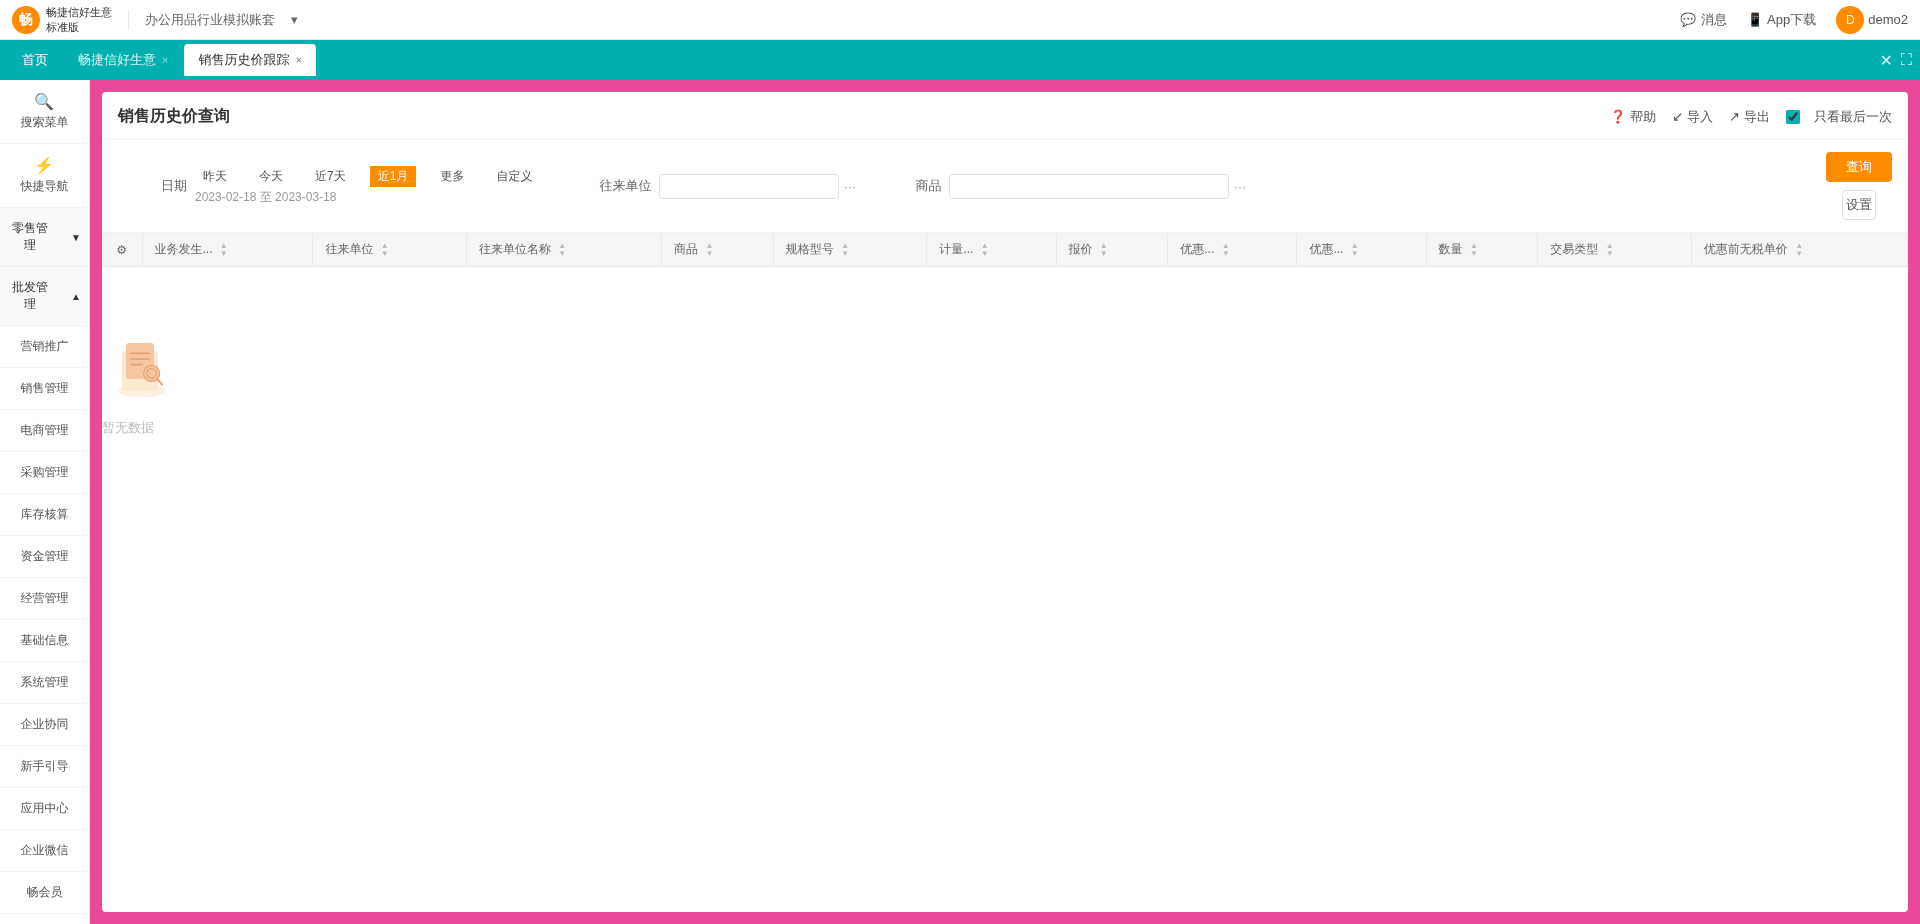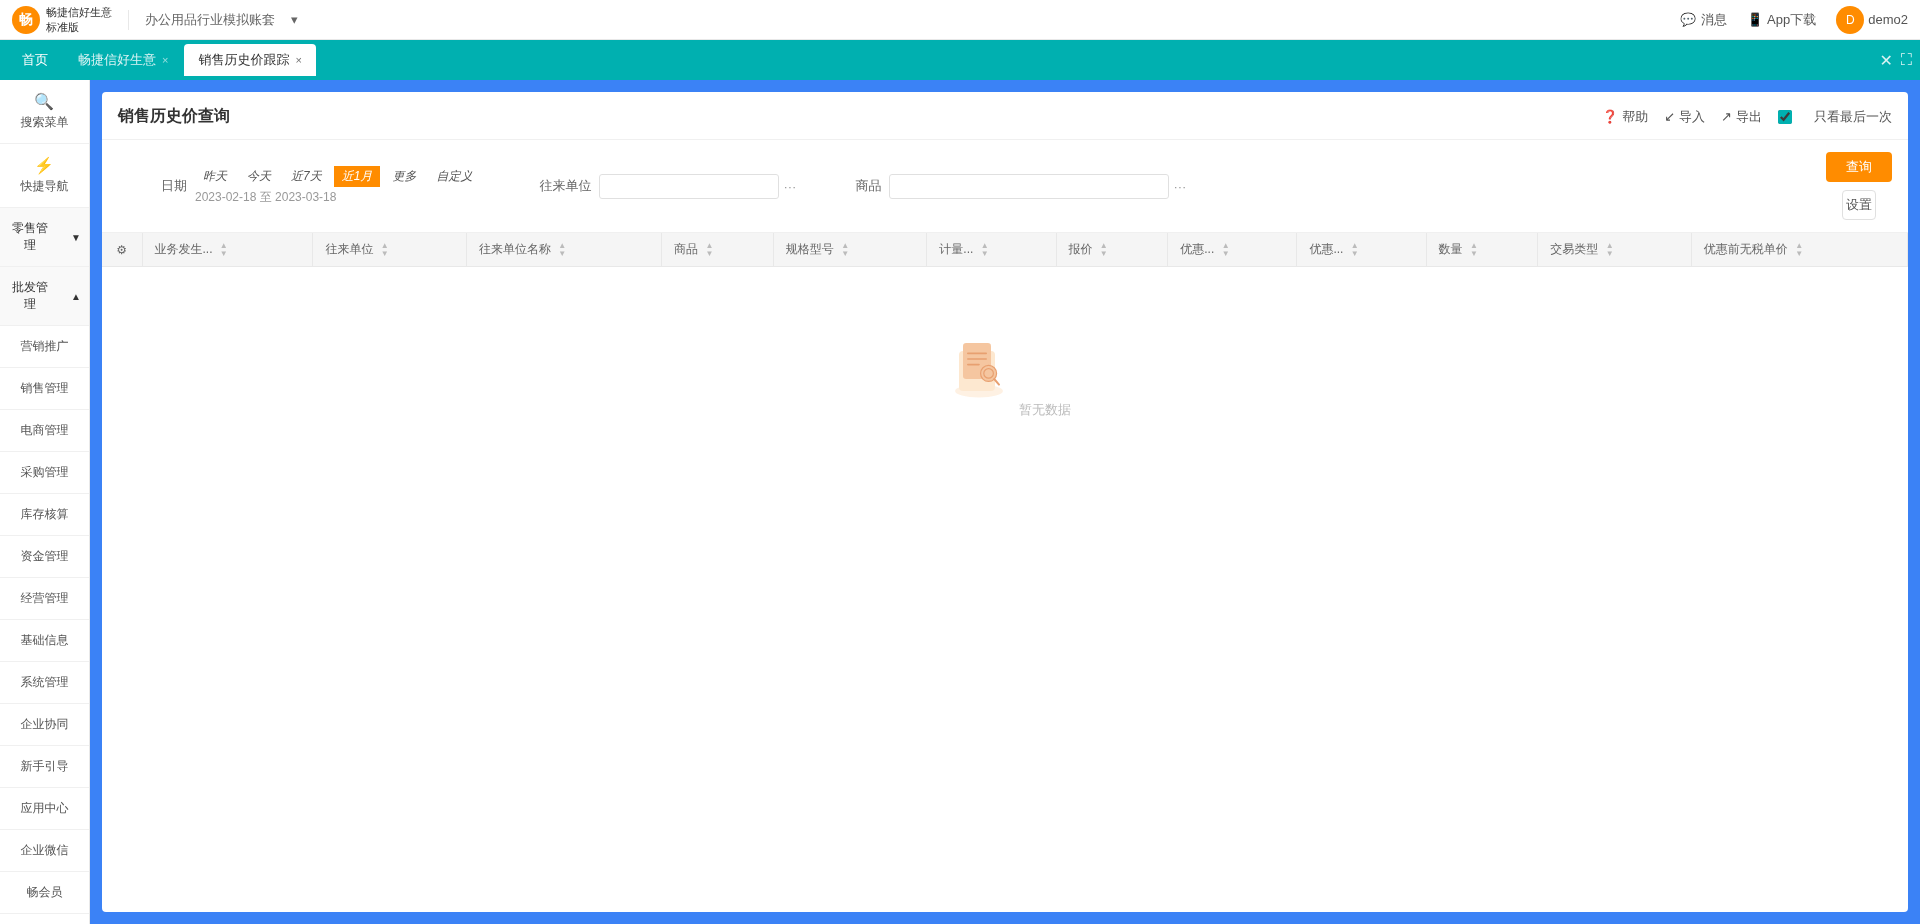--- a/index.html
+++ b/index.html
@@ -183,21 +183,21 @@
       background: #f5f5f5;
     }
 
     
     .page-content {
       flex: 1;
       padding: 12px;
       display: flex;
       flex-direction: column;
       overflow: hidden;
-      background: #3b82f6;
+      background: #ec4899;
     }
 
     
     .page-panel {
       background: #fff;
       border-radius: 4px;
       flex: 1;
       display: flex;
       flex-direction: column;
       overflow: hidden;
@@ -246,22 +246,21 @@
       margin-left: 43px;
     }
     .filter-label {
       font-size: 13px;
       color: #666;
       white-space: nowrap;
     }
     .date-options {
       display: flex;
       align-items: center;
-      gap: 4px;
-      font-style: italic;
+      gap: 16px;
     }
     .date-option {
       padding: 2px 8px;
       font-size: 12px;
       color: #555;
       cursor: pointer;
       border-radius: 3px;
     }
     .date-option.active {
       background: #ff8c00;
@@ -316,21 +315,21 @@
       border-radius: 4px;
       padding: 5px 3px;
       font-size: 13px;
       cursor: pointer;
     }
 
     
     .checkbox-label {
       display: flex;
       align-items: center;
-      gap: 22px;
+      gap: 14px;
       font-size: 13px;
       color: #555;
       cursor: pointer;
     }
     .checkbox-input {
       accent-color: #00b0b0;
       width: 14px;
       height: 14px;
     }
 
@@ -371,22 +370,22 @@
     }
     .th-settings {
       width: 40px;
       text-align: center;
     }
 
     
     .empty-state {
       flex: 1;
       display: flex;
-      flex-direction: row;
-      align-items: flex-end;
+      flex-direction: column;
+      align-items: flex-start;
       justify-content: center;
       padding: 60px 0;
     }
     .empty-icon {
       width: 80px;
       height: 80px;
       margin-bottom: 12px;
     }
     .empty-text {
       font-size: 13px;

